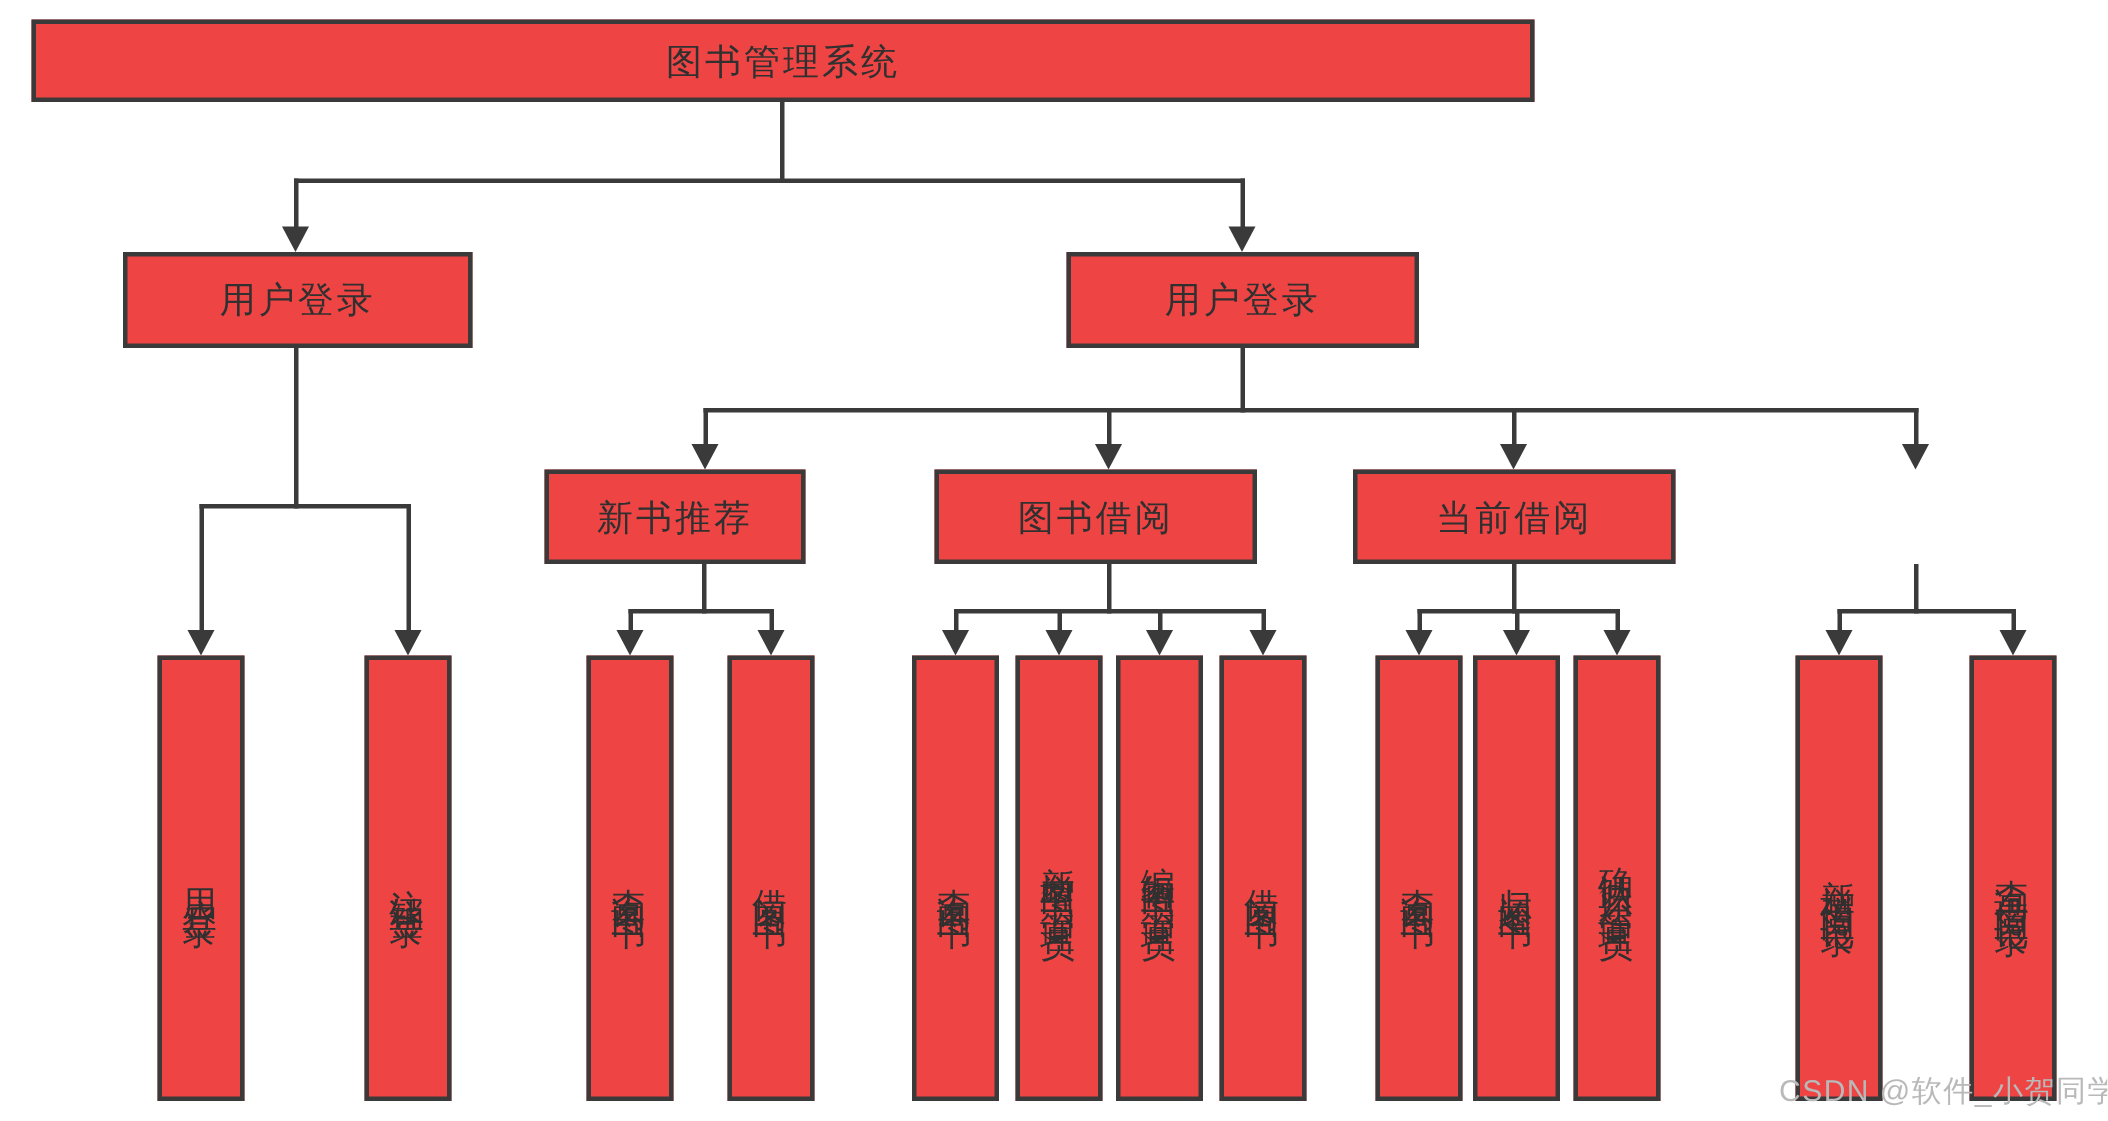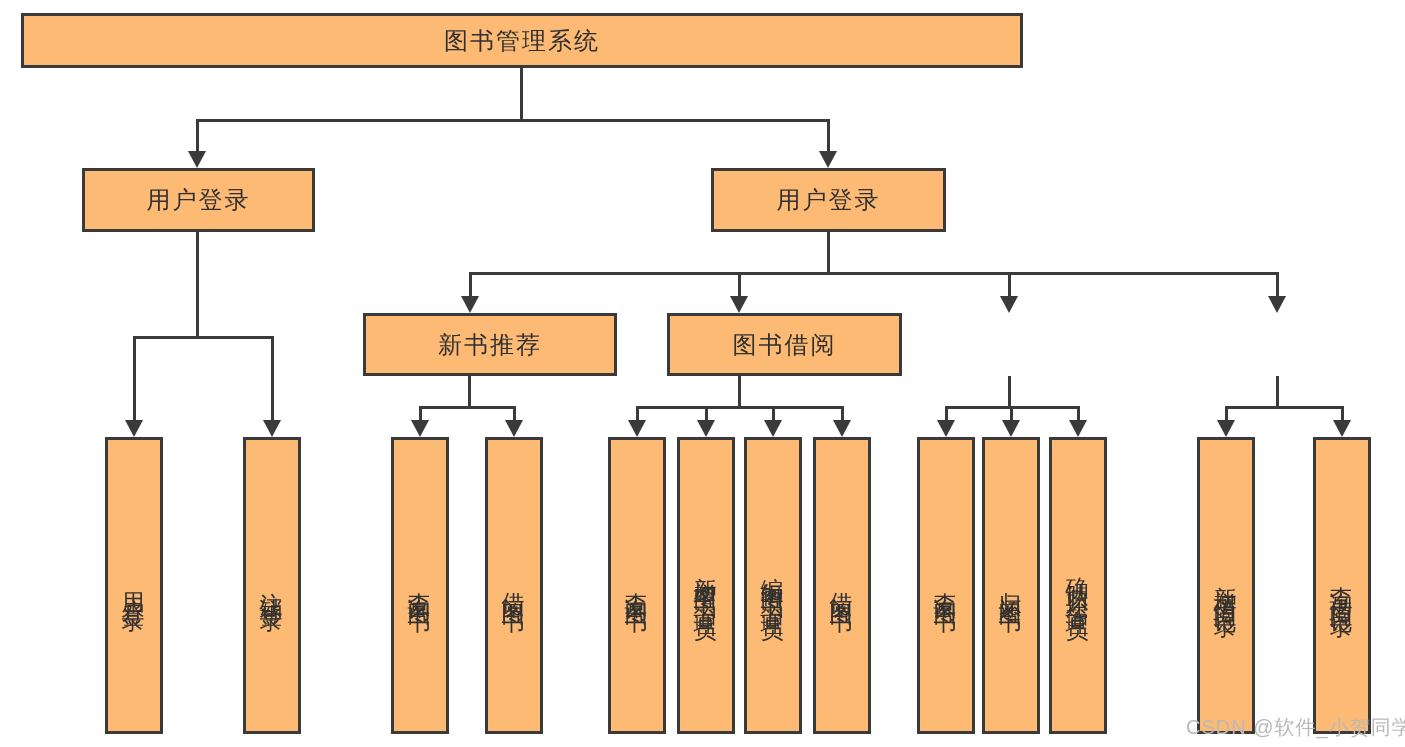--- a/index.html
+++ b/index.html
@@ -7,21 +7,21 @@
     position:relative;
     width:1405px;height:747px;
     background:#ffffff;
     font-family:"Liberation Sans",sans-serif;
     overflow:hidden;
   }
   .box{
     position:absolute;
     box-sizing:border-box;
     border:3px solid #3a3a3a;
-    background:#fdba74;
+    background:#ef4444;
     display:flex;
     align-items:center;
     justify-content:center;
     color:#303030;
     z-index:2;
   }
   .box .lbl{
     font-size:24px;
     letter-spacing:2px;
     white-space:nowrap;
@@ -98,25 +98,28 @@
   <div class="hline" style="left:469px;top:272px;width:810px;"></div>
   <div class="vline" style="left:469px;top:272px;height:26px;"></div>
   <div class="tri" style="left:461px;top:296px;"></div>
   <div class="vline" style="left:738px;top:272px;height:26px;"></div>
   <div class="tri" style="left:730px;top:296px;"></div>
   <div class="vline" style="left:1008px;top:272px;height:26px;"></div>
   <div class="tri" style="left:1000px;top:296px;"></div>
   <div class="vline" style="left:1276px;top:272px;height:26px;"></div>
   <div class="tri" style="left:1268px;top:296px;"></div>
 
-  <div class="box" style="left:363px;top:313px;width:254px;height:63px;">
+  <div class="box" style="left:363px;top:313px;width:174px;height:63px;">
     <span class="lbl">新书推荐</span>
   </div>
-  <div class="box" style="left:667px;top:313px;width:235px;height:63px;">
+  <div class="box" style="left:623px;top:313px;width:215px;height:63px;">
     <span class="lbl">图书借阅</span>
+  </div>
+  <div class="box" style="left:902px;top:313px;width:215px;height:63px;">
+    <span class="lbl">当前借阅</span>
   </div>
 
   <div class="vline" style="left:468px;top:376px;height:33px;"></div>
   <div class="hline" style="left:419px;top:406px;width:97px;"></div>
   <div class="vline" style="left:419px;top:406px;height:15px;"></div>
   <div class="tri" style="left:411px;top:420px;"></div>
   <div class="vline" style="left:513px;top:406px;height:15px;"></div>
   <div class="tri" style="left:505px;top:420px;"></div>
 
   <div class="vline" style="left:738px;top:376px;height:33px;"></div>

